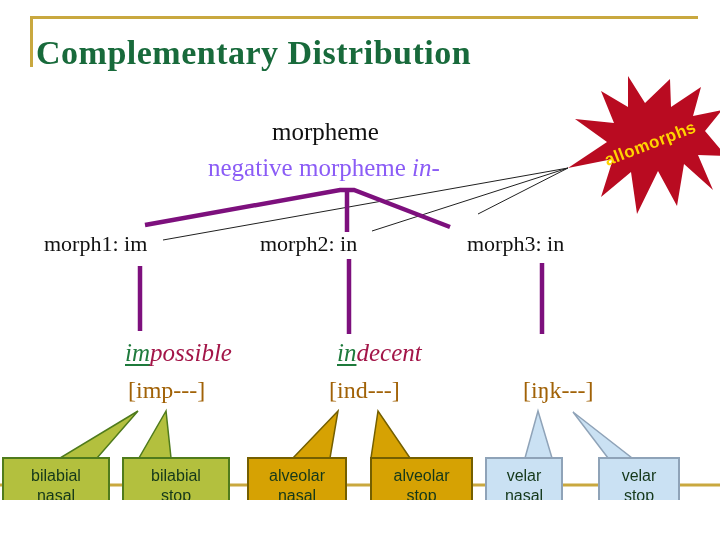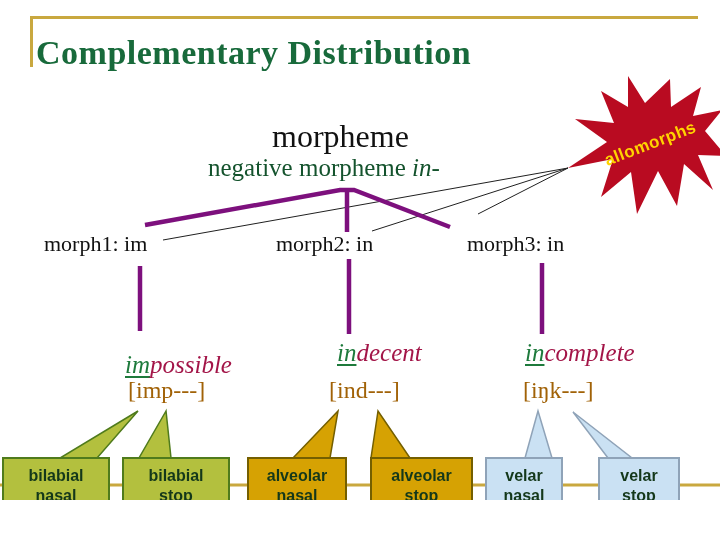--- a/index.html
+++ b/index.html
@@ -9,42 +9,42 @@
 
   
   .rule-h{left:30px;top:16px;width:668px;height:3px;background:#C9A83F;}
   .rule-v{left:30px;top:16px;width:3px;height:51px;background:#C9A83F;}
   .title{left:36px;top:34px;margin:0;font-size:34px;font-weight:bold;color:#186A3B;
          font-family:"Liberation Serif",serif;letter-spacing:0.5px;}
 
   svg.layer{left:0;top:0;width:720px;height:540px;}
 
   
-  .morpheme{left:272px;top:118px;font-size:32px;color:#111111;}
-  .negmorph{left:208px;top:154px;font-size:25px;color:#14532d;}
+  .morpheme{left:272px;top:118px;font-size:25px;color:#111111;}
+  .negmorph{left:208px;top:154px;font-size:25px;color:#8b5cf6;}
   .negmorph .it{font-style:italic;}
 
   .morph-label{top:231px;font-size:22px;color:#111111;white-space:nowrap;}
-  .m1{left:44px;} .m2{left:276px;} .m3{left:467px;}
+  .m1{left:44px;} .m2{left:260px;} .m3{left:467px;}
 
   .word{top:339px;font-size:25px;font-style:italic;color:#A31548;white-space:nowrap;}
   .word .pre{color:#1E7A3C;text-decoration:underline;text-underline-offset:3px;}
-  .w1{left:125px;margin-top:12px;} .w2{left:337px;} .w3{left:525px;}
+  .w1{left:125px;} .w2{left:337px;} .w3{left:525px;}
 
   .trans{top:377px;font-size:24px;color:#a16207;white-space:nowrap;}
   .t1{left:128px;} .t2{left:329px;} .t3{left:523px;}
 
   
   .star-label{left:578px;top:134px;width:145px;text-align:center;
               font-family:"Liberation Sans",sans-serif;font-weight:bold;font-size:17px;
               color:#FFD300;transform:rotate(-21deg);letter-spacing:0.5px;}
 
   
   .cbox{top:457px;height:53px;display:flex;flex-direction:column;justify-content:center;
-        text-align:center;font-family:"Liberation Sans",sans-serif;font-weight:bold;
+        text-align:center;font-family:"Liberation Sans",sans-serif;font-weight:normal;
         font-size:16px;line-height:1.22;color:#14381A;border:2px solid;}
   .b1{left:2px;width:104px;background:#B3C03E;border-color:#4F7B1C;}
   .b2{left:122px;width:104px;background:#B3C03E;border-color:#4F7B1C;}
   .b3{left:247px;width:96px;background:#D6A203;border-color:#745F00;}
   .b4{left:370px;width:99px;background:#D6A203;border-color:#745F00;}
   .b5{left:485px;width:74px;background:#CAE1F3;border-color:#8FA3B8;}
   .b6{left:598px;width:78px;background:#CAE1F3;border-color:#8FA3B8;}
 </style>
 </head>
 <body>
@@ -88,21 +88,20 @@
   </div>
 
   <div class="abs star-label">allomorphs</div>
 
   <div class="abs morph-label m1">morph1: im</div>
   <div class="abs morph-label m2">morph2: in</div>
   <div class="abs morph-label m3">morph3: in</div>
 
   <div class="abs word w1"><span class="pre">im</span><span>possible</span></div>
   <div class="abs word w2"><span class="pre">in</span><span>decent</span></div>
-  <div class="abs word w3"><span class="pre">in</span><span>complete</span></div>
 
   <div class="abs trans t1">[imp---]</div>
   <div class="abs trans t2">[ind---]</div>
   <div class="abs trans t3">[iŋk---]</div>
 
   <div class="abs cbox b1">
     <span>bilabial</span>
     <span>nasal</span>
   </div>
   <div class="abs cbox b2">

